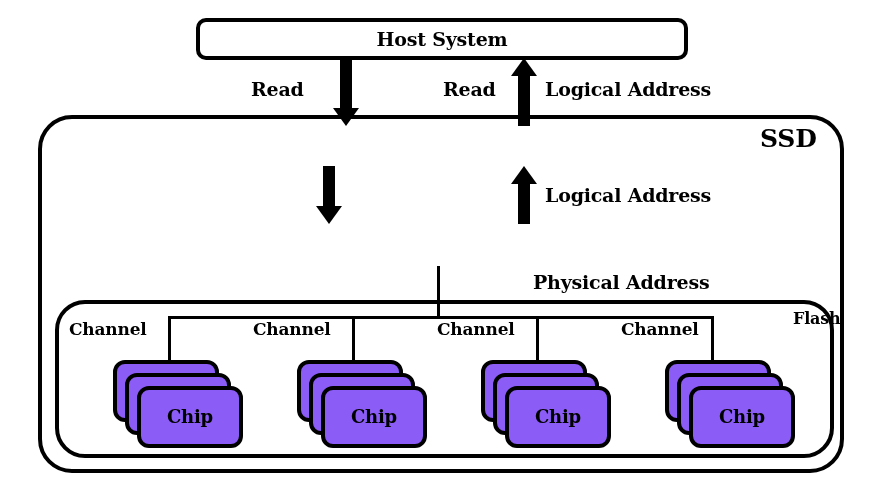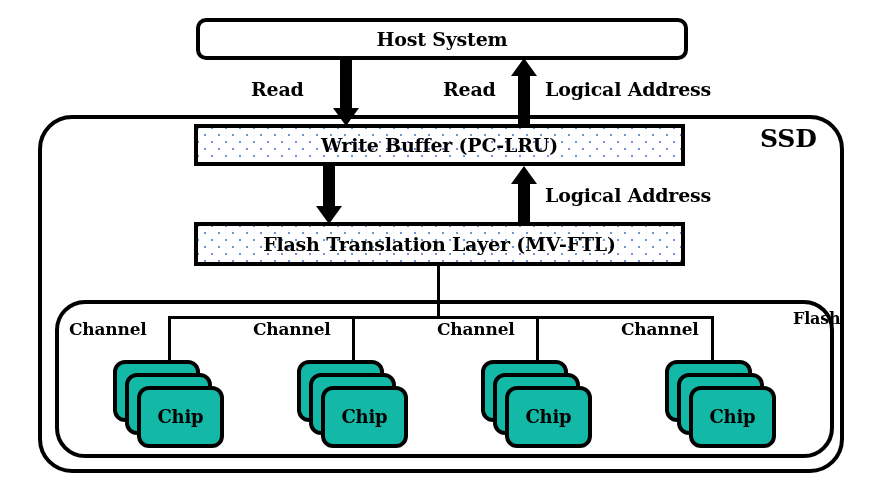--- a/index.html
+++ b/index.html
@@ -170,25 +170,25 @@
 
   
   .chip-stack {
     position: absolute;
     top: 360px;
     width: 130px;
     height: 90px;
   }
   .chip-card {
     position: absolute;
-    width: 87px;
+    width: 106px;
     height: 62px;
     border: 4px solid #000;
     border-radius: 12px;
-    background: #14b8a6;
+    background: #8b5cf6;
     box-sizing: border-box;
   }
   .chip-card.c1 { left: 0px;  top: 0px;  }
   .chip-card.c2 { left: 12px; top: 13px; }
   .chip-card.c3 { left: 24px; top: 26px; }
   .chip-card .lbl {
     position: static;
     display: block;
     text-align: center;
     line-height: 54px;
@@ -217,38 +217,33 @@
     <div class="head"></div>
   </div>
 
   <span class="lbl" id="label-write">Read</span>
   <span class="lbl" id="label-read">Read</span>
   <span class="lbl" id="label-logical-top">Logical Address</span>
 
   <div class="ssd-box"></div>
   <span class="lbl" id="label-ssd">SSD</span>
 
-  <div class="layer-box" id="write-buffer">
-    <span class="lbl">Write Buffer (PC-LRU)</span>
-  </div>
 
   <div class="arrow down" id="arrow-wb-ftl">
     <div class="shaft"></div>
     <div class="head"></div>
   </div>
   <div class="arrow up" id="arrow-ftl-wb">
     <div class="shaft"></div>
     <div class="head"></div>
   </div>
   <span class="lbl" id="label-logical-mid">Logical Address</span>
 
-  <div class="layer-box" id="ftl-layer">
-    <span class="lbl">Flash Translation Layer (MV-FTL)</span>
-  </div>
-
+
+  <span class="lbl" id="label-physical">Physical Address</span>
 
   <div class="line v-line" style="left:437px; top:266px; height:52px;"></div>
 
   <div class="flash-box"></div>
   <span class="lbl" id="label-flash">Flash</span>
 
   <div class="line h-line" style="left:168px; top:316px; width:546px;"></div>
 
   <div class="line v-line" style="left:168px; top:316px; height:46px;"></div>
   <div class="line v-line" style="left:352px; top:316px; height:46px;"></div>

